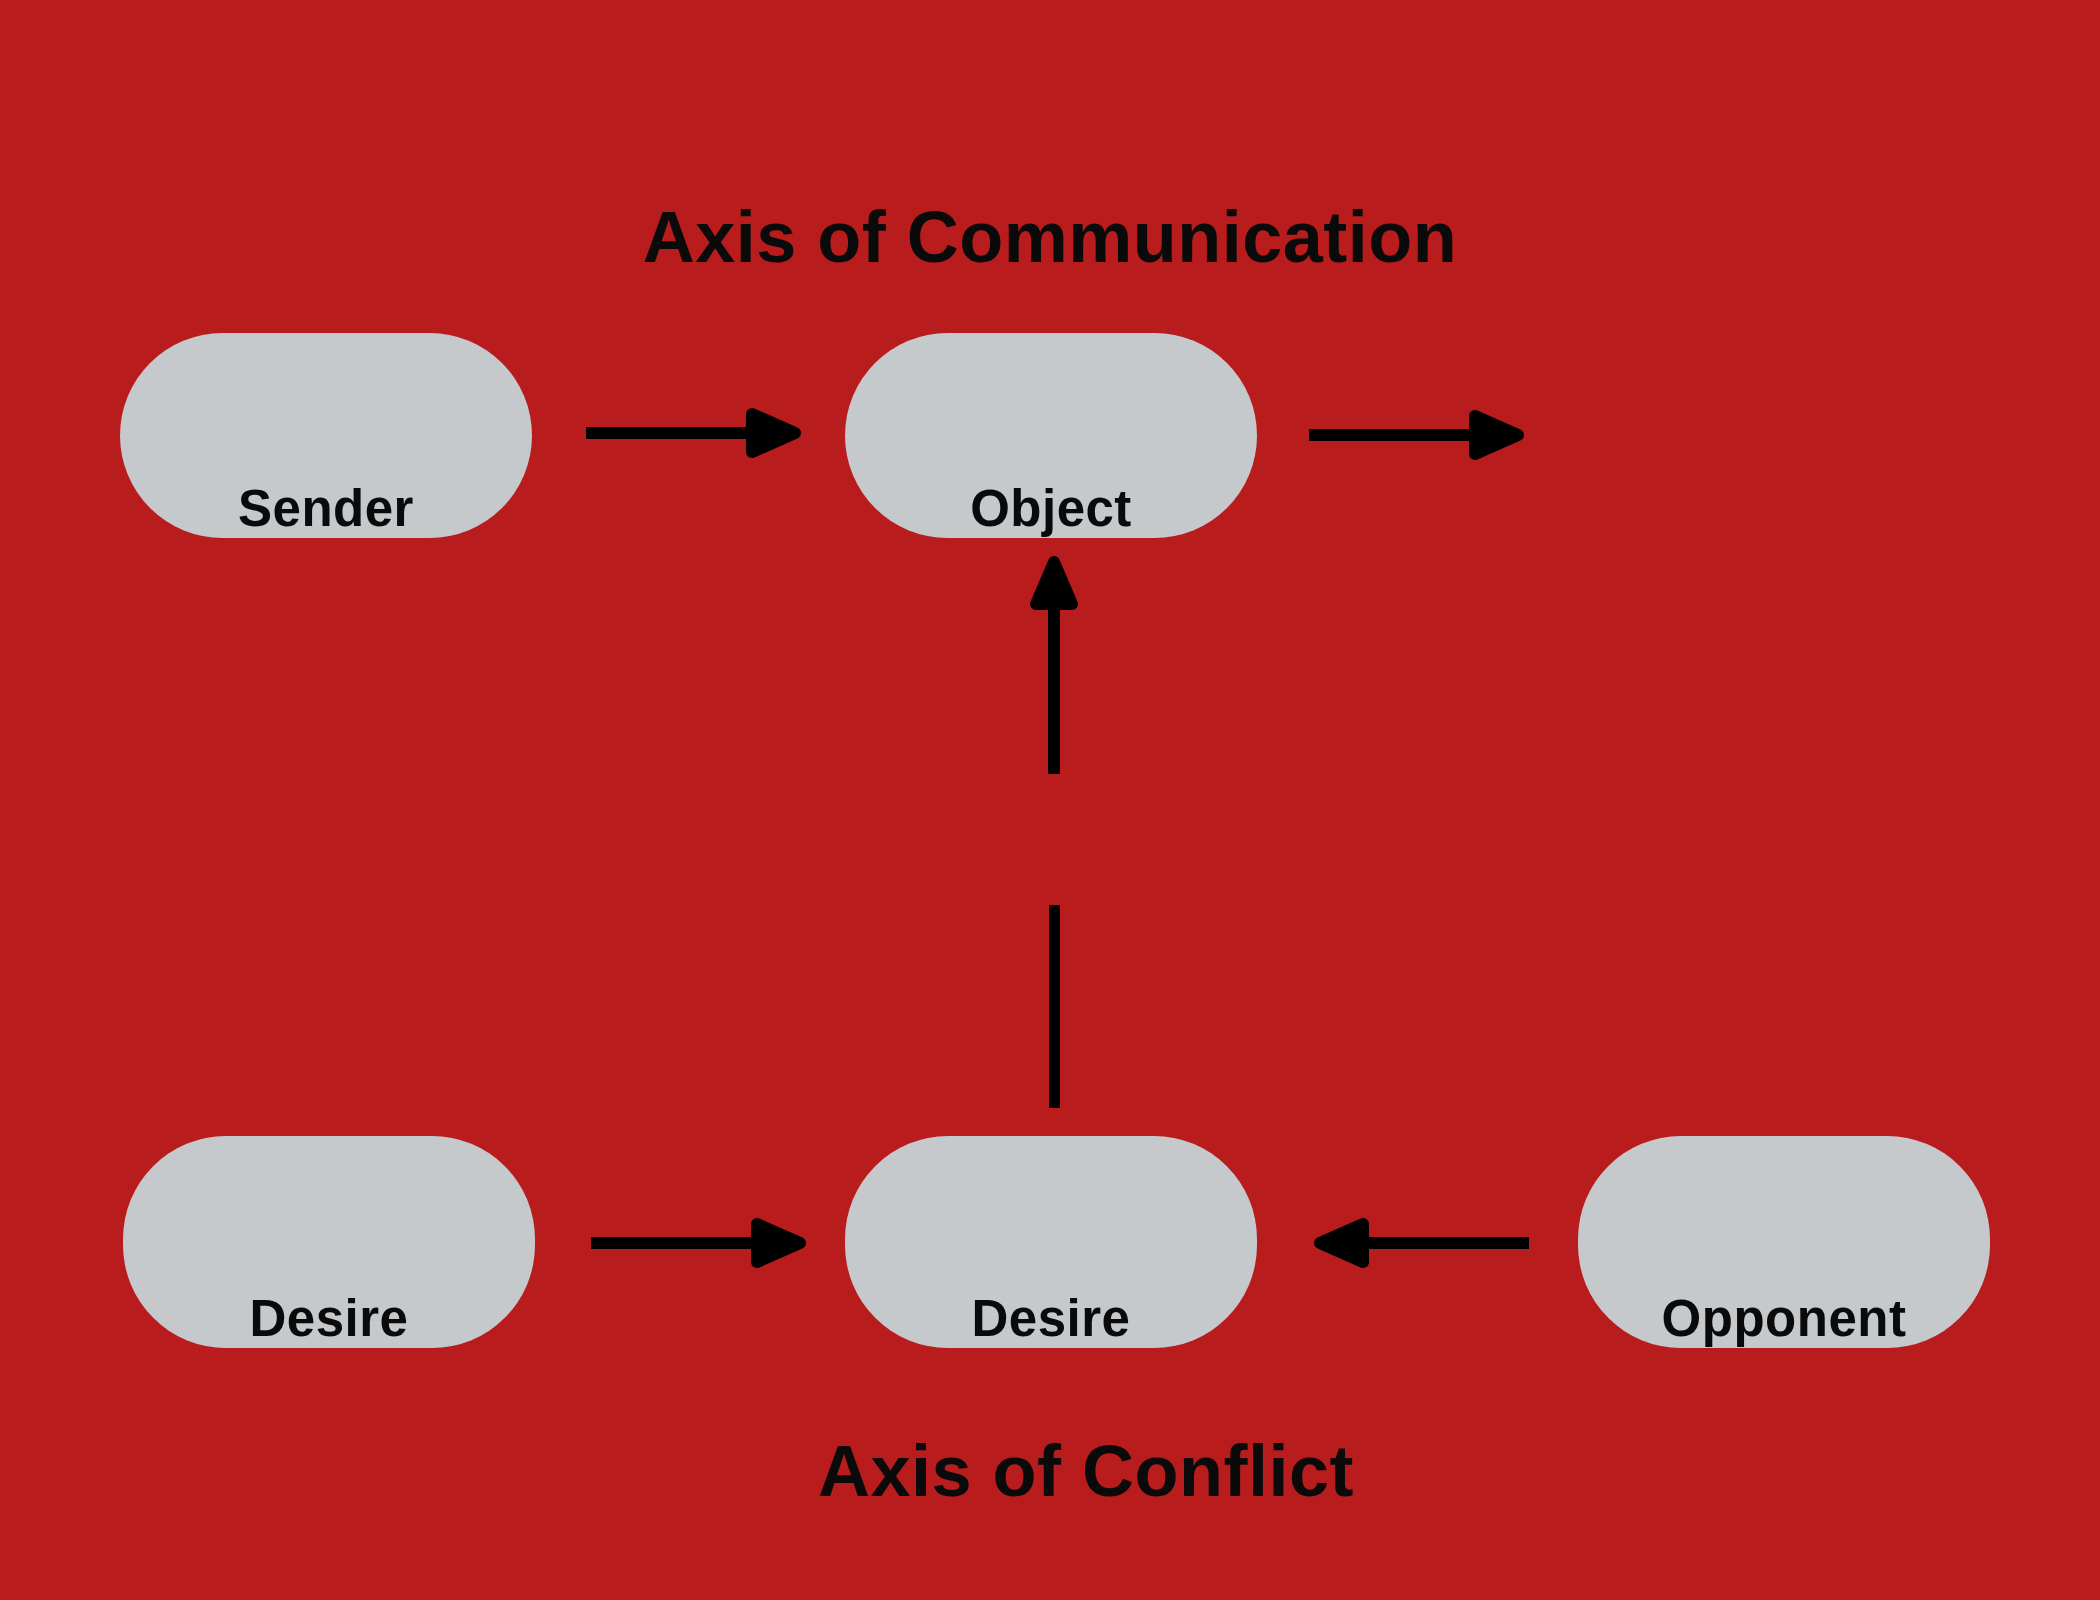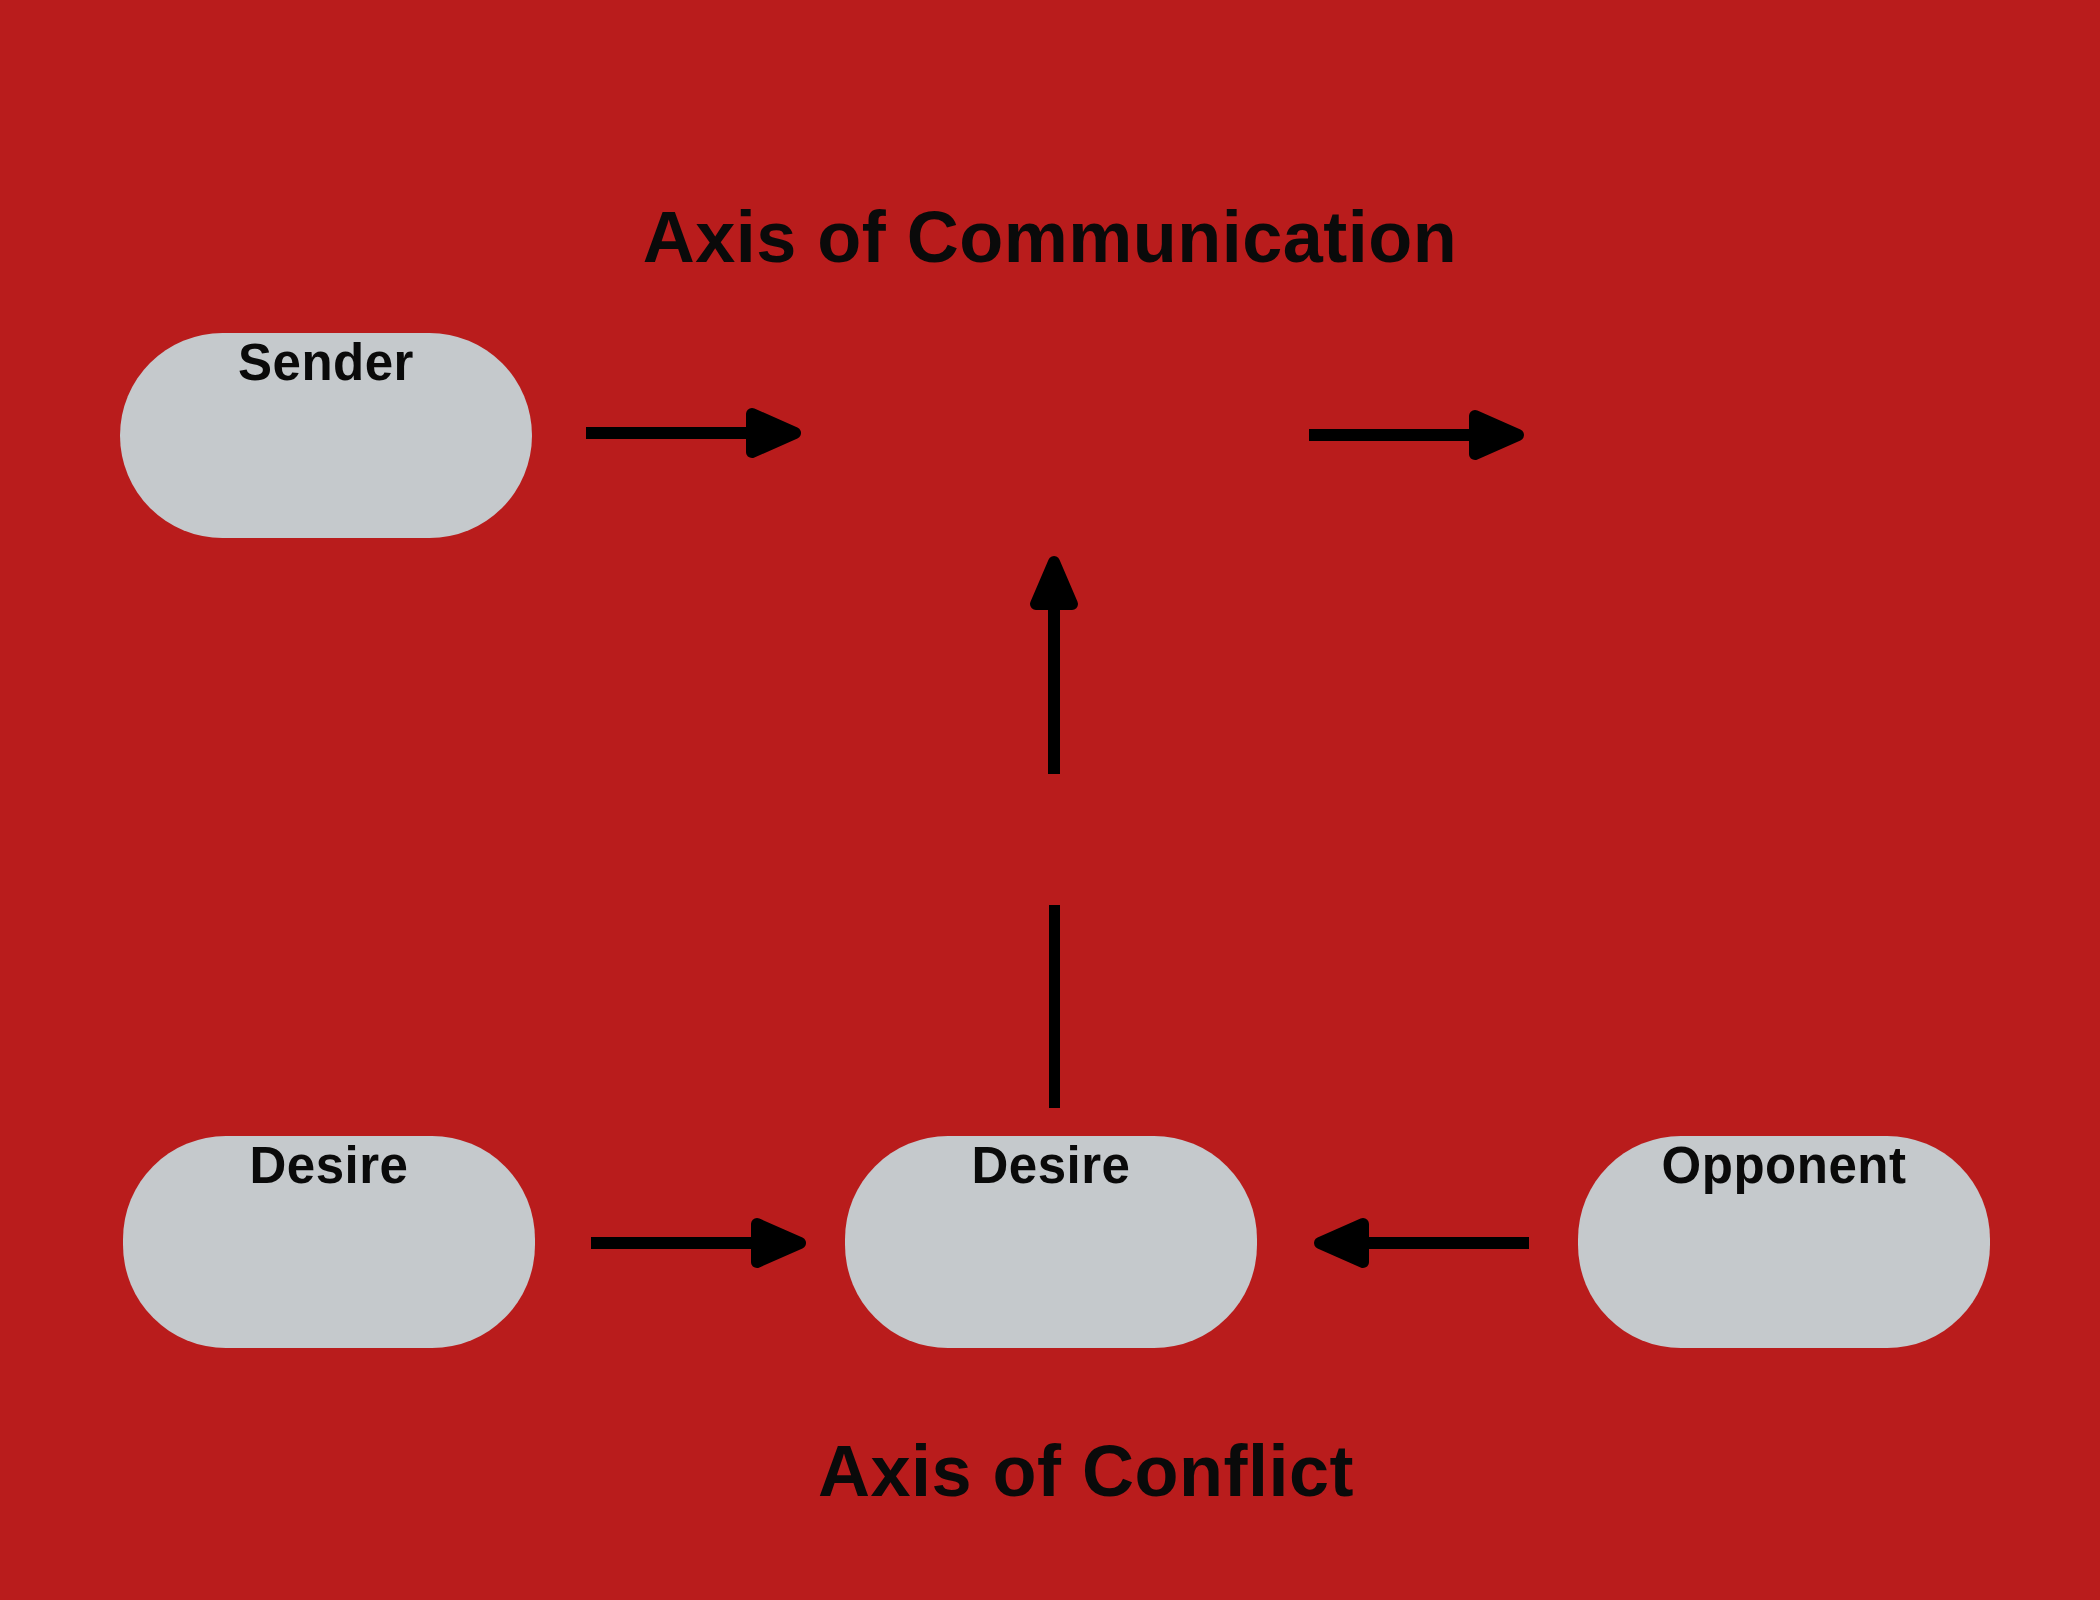--- a/index.html
+++ b/index.html
@@ -29,21 +29,21 @@
   }
   #title-communication { top: 196px; }
   #label-desire        { top: 798px; }
   #label-conflict      { top: 1430px; padding-left: 36px; }
 
   .pill {
     position: absolute;
     background: #c5c9cc;
     border-radius: 103px;
     display: flex;
-    align-items: flex-start;
+    align-items: flex-end;
     justify-content: center;
     font-size: 51px;
     font-weight: 700;
     color: #0a0a0a;
     letter-spacing: 0.5px;
   }
   .pill.row-top    { top: 333px; width: 412px; height: 205px; }
   .pill.row-bottom { top: 1136px; width: 412px; height: 212px; }
 
   #node-sender   { left: 120px; }
@@ -79,20 +79,23 @@
 
   <div class="axis-title" id="title-communication">Axis of Communication</div>
 
 
   <div class="axis-title" id="label-conflict">Axis of Conflict</div>
 
   <div class="pill row-top" id="node-sender">
     <span>Sender</span>
   </div>
 
+  <div class="pill row-top" id="node-object">
+    <span>Object</span>
+  </div>
 
 
   <div class="pill row-bottom" id="node-helper">
     <span>Desire</span>
   </div>
 
   <div class="pill row-bottom" id="node-subject">
     <span>Desire</span>
   </div>
 

